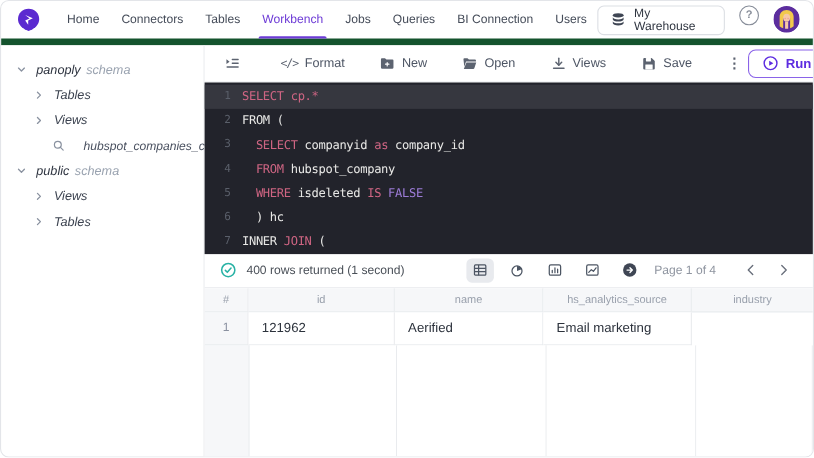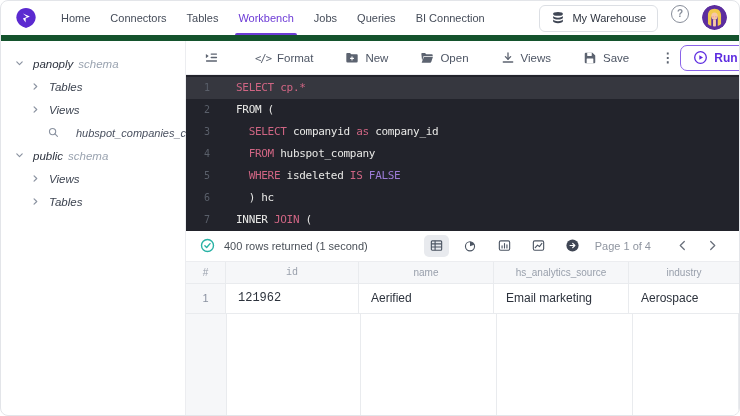--- a/index.html
+++ b/index.html
@@ -39,21 +39,21 @@
   .tbtn svg{display:block;}
   .format-glyph{font-family:"DejaVu Sans Mono",monospace;font-size:10.5px;color:#5c6370;letter-spacing:-1px;}
   .more{font-size:13px;color:#5c6370;margin-right:6px;cursor:pointer;font-weight:bold;}
   .run-btn{margin-left:auto;display:flex;align-items:center;gap:6px;border:1.5px solid #8a63e8;color:#5d2ce0;border-radius:7px;height:24px;padding:0 12px;font-size:12px;font-weight:bold;background:#fff;cursor:pointer;}
 
   
   .editor{flex:1;background:#22232b;padding-top:2px;overflow:hidden;font-family:"DejaVu Sans Mono",monospace;cursor:text;}
   .code-line{display:flex;height:22px;line-height:22px;font-size:11px;}
   .code-line.active{background:#36373f;}
   .ln{width:24px;min-width:24px;text-align:right;padding-right:10px;color:#5a5f6a;font-size:10px;}
-  .code{white-space:pre;letter-spacing:-0.3px;margin-left:16px;}
+  .code{white-space:pre;letter-spacing:-0.3px;}
   .code .kw{color:#cf6583;}
   .code .txt{color:#e8e8e6;}
   .code .bool{color:#9c7bd6;}
 
   
   .statusbar{height:30px;min-height:30px;display:flex;align-items:center;padding:0 14px;border-bottom:1px solid #ecedf0;}
   .status-left{display:flex;align-items:center;gap:9px;font-size:11px;color:#4a5058;}
   .view-icons{display:flex;align-items:center;gap:9px;margin-left:56px;}
   .vbtn{width:25px;height:22px;display:flex;align-items:center;justify-content:center;border-radius:5px;cursor:pointer;}
   .vbtn.active{background:#e8eaee;}
@@ -61,21 +61,21 @@
   .pg-text{font-size:11px;color:#8f95a0;margin-right:14px;}
   .pg-btn{width:26px;height:22px;display:flex;align-items:center;justify-content:center;cursor:pointer;}
 
   
   .rgrid{display:flex;flex-direction:column;overflow:hidden;flex:1;}
   .trow{display:flex;}
   .th{box-sizing:border-box;height:22px;min-height:22px;background:#f6f7f9;color:#99a0ac;font-size:10px;display:flex;align-items:center;justify-content:center;border-right:1px solid #e9ebee;border-bottom:1px solid #e9ebee;}
   .td{box-sizing:border-box;height:30px;min-height:30px;background:#fff;color:#2c323c;font-size:12px;display:flex;align-items:center;padding:0 12px;border-right:1px solid #e9ebee;border-bottom:1px solid #e9ebee;cursor:default;}
   .col0{width:40px;min-width:40px;justify-content:center;padding:0;}
   .td.col0{background:#f6f7f9;color:#8a91a0;font-size:11px;}
-  .col1{width:133px;min-width:133px;font-family:Liberation Mono, monospace;}
+  .col1{width:133px;min-width:133px;}
   .col2{width:135px;min-width:135px;}
   .col3{width:135px;min-width:135px;}
   .col4{flex:1;border-right:none;}
   .sliver{flex:1;display:flex;min-height:0;}
   .sliver .sc{border-right:1px solid #e9ebee;background:#fff;}
   .sliver .sc.col0{background:#f6f7f9;}
 </style>
 </head>
 <body>
 
@@ -88,20 +88,21 @@
           <path d="M8.6 7.2l7.6 3.2-4.6 2.2v4.2l-3-4.2 4.4-1.8z" fill="#ffffff"></path>
         </svg>
     </span>
     <div class="nav-item">Home</div>
     <div class="nav-item">Connectors</div>
     <div class="nav-item">Tables</div>
     <div class="nav-item active">Workbench</div>
     <div class="nav-item">Jobs</div>
     <div class="nav-item">Queries</div>
     <div class="nav-item">BI Connection</div>
+    <div class="nav-item">Users</div>
     <div class="nav-right">
       <div class="warehouse-btn">
         <span style="display:flex;">
           <svg width="14" height="14" viewBox="0 0 16 16" fill="#3f4654">
               <ellipse cx="8" cy="3.3" rx="5.6" ry="2.2"></ellipse>
               <path d="M2.4 5.4c0 1.2 2.5 2.2 5.6 2.2s5.6-1 5.6-2.2v2.2c0 1.2-2.5 2.2-5.6 2.2s-5.6-1-5.6-2.2z"></path>
               <path d="M2.4 9.4c0 1.2 2.5 2.2 5.6 2.2s5.6-1 5.6-2.2v2.3c0 1.2-2.5 2.2-5.6 2.2s-5.6-1-5.6-2.2z"></path>
             </svg>
         </span>
         <span>My Warehouse</span>
@@ -352,21 +353,20 @@
           <div class="th col1">id</div>
           <div class="th col2">name</div>
           <div class="th col3">hs_analytics_source</div>
           <div class="th col4">industry</div>
         </div>
         <div class="trow">
           <div class="td col0">1</div>
           <div class="td col1">121962</div>
           <div class="td col2">Aerified</div>
           <div class="td col3">Email marketing</div>
-          <div class="td col4">Aerospace</div>
         </div>
         <div class="sliver">
           <div class="sc col0"></div>
           <div class="sc col1"></div>
           <div class="sc col2"></div>
           <div class="sc col3"></div>
           <div class="sc col4"></div>
         </div>
       </div>
 

